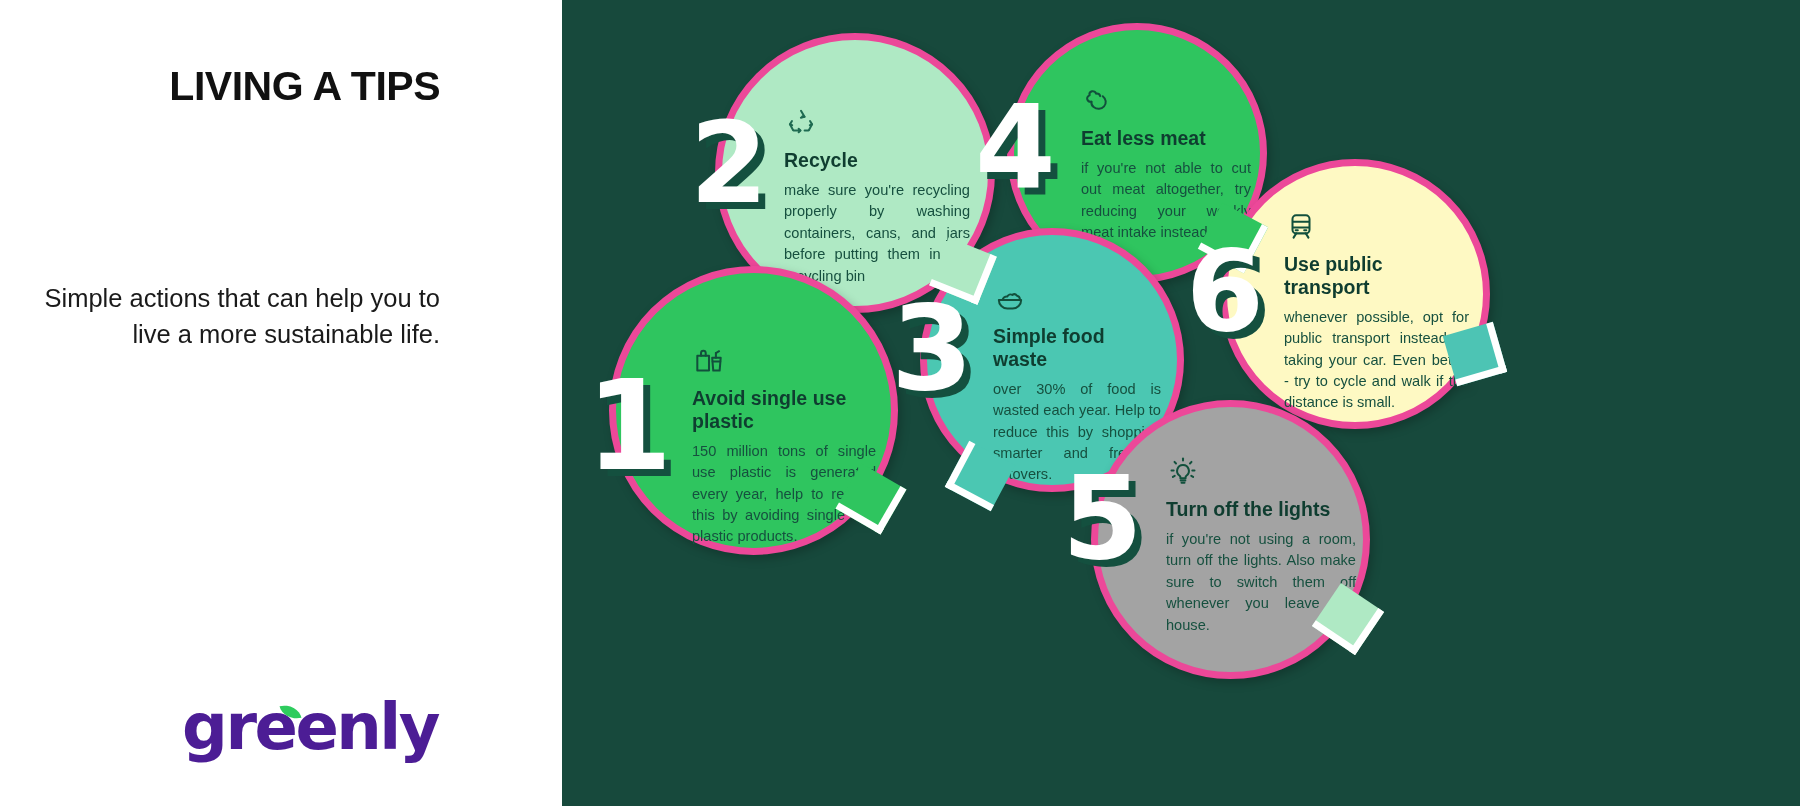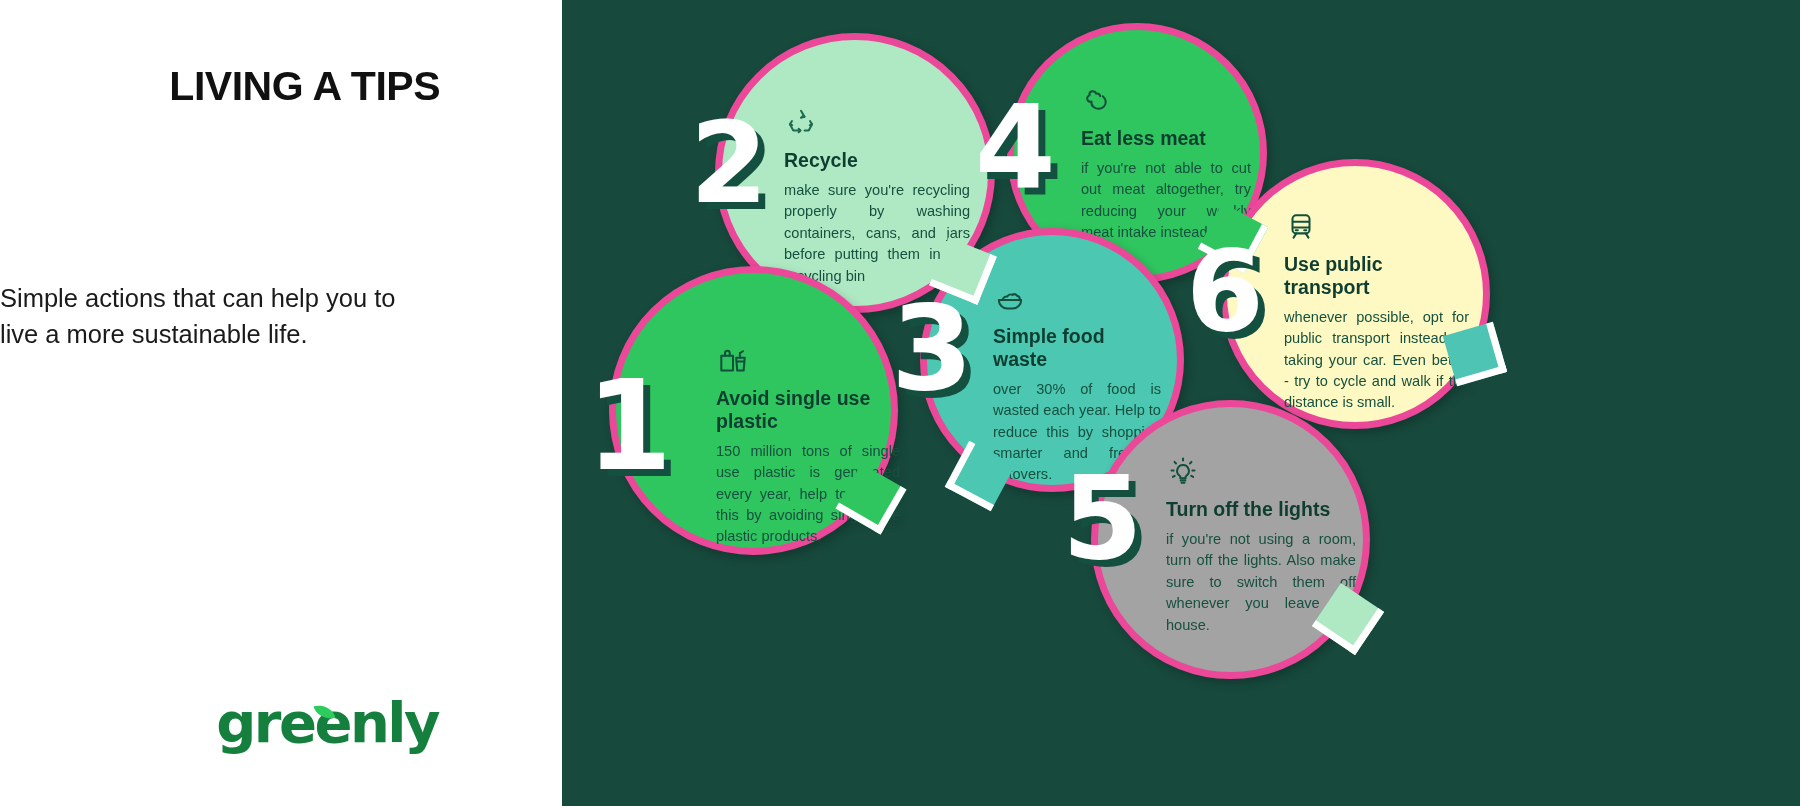--- a/index.html
+++ b/index.html
@@ -29,29 +29,30 @@
     display:inline-block;position:relative;padding:0 6px;color:#111111;
   }
   .hl-hi::before{
     content:"";position:absolute;left:-2px;top:3px;right:-2px;bottom:1px;
     background:#32C95E;border-radius:2px;z-index:-1;
   }
   .hl-hi span{position:relative;z-index:1;}
   .subtitle{
     position:absolute;left:0;top:280px;width:520px;
     padding-right:80px;box-sizing:border-box;
+    text-align:right;
     font-size:25.5px;line-height:1.42;color:#1a1a1a;font-weight:400;
   }
   .logo{
     position:absolute;left:0;top:690px;width:520px;
     padding-right:82px;box-sizing:border-box;text-align:right;
   }
   .logo-word{
     display:inline-block;position:relative;
-    font-size:56px;font-weight:bold;letter-spacing:-2.5px;color:#15803d;
+    font-size:64px;font-weight:bold;letter-spacing:-2.5px;color:#4c1d95;
     font-family:"DejaVu Sans","Liberation Sans",sans-serif;
   }
   .leaf{
     position:absolute;left:99px;top:14px;width:19px;height:16px;
     background:#2ECC5E;
     border-radius:0 100% 0 100%;
     transform:rotate(-12deg);
   }
 
   
@@ -96,21 +97,21 @@
   #b4{left:445px;top:23px;width:260px;height:260px;background:#2FC55F;}
   #b4 .bub-body{left:67px;top:54px;width:170px;}
   
   #b6{left:658px;top:159px;width:270px;height:270px;background:#fef9c3;}
   #b6 .bub-body{left:57px;top:44px;width:185px;}
   
   #b3{left:358px;top:228px;width:264px;height:264px;background:#4BC7B2;}
   #b3 .bub-body{left:66px;top:47px;width:168px;}
   
   #b1{left:47px;top:266px;width:289px;height:289px;background:#2FC55F;}
-  #b1 .bub-body{left:76px;top:71px;width:184px;margin-left:24px;}
+  #b1 .bub-body{left:76px;top:71px;width:184px;}
   
   #b5{left:529px;top:400px;width:279px;height:279px;background:#a3a3a3;}
   #b5 .bub-body{left:68px;top:48px;width:190px;}
 
   
   #n2{left:128px;top:107px;font-size:112px;}
   #n4{left:413px;top:89px;font-size:116px;}
   #n6{left:624px;top:235px;font-size:112px;}
   #n3{left:329px;top:289px;font-size:118px;}
   #n1{left:24px;top:364px;font-size:124px;}

